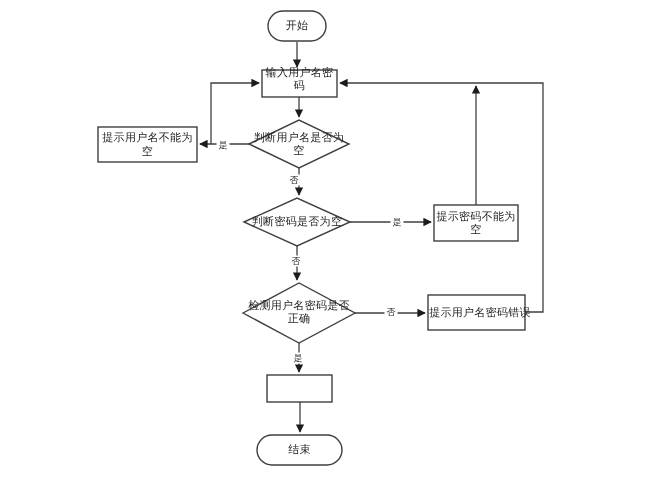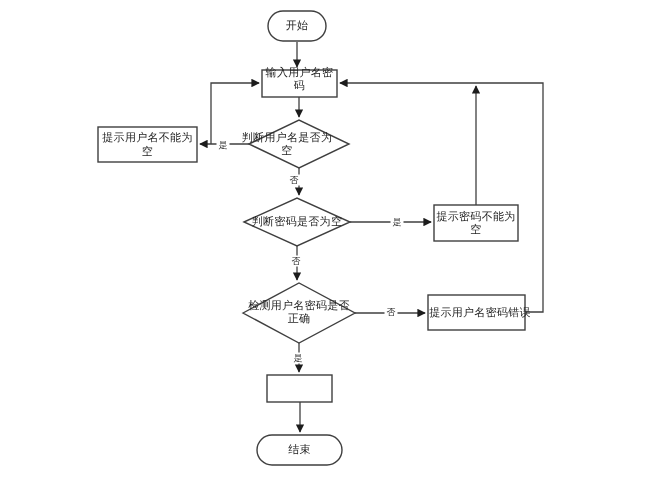--- a/index.html
+++ b/index.html
@@ -62,21 +62,21 @@
       <rect x="434" y="205" width="84" height="36"></rect>
       <polygon points="243,313 299,283 355,313 299,343"></polygon>
       <rect x="428" y="295" width="97" height="35"></rect>
       <rect x="267" y="375" width="65" height="27"></rect>
       <rect x="257" y="435" width="85" height="30" rx="15" ry="15"></rect>
     </g>
   </svg>
 
   <div class="node-label" style="left:268px;top:11px;width:58px;height:30px;">开始</div>
   <div class="node-label" style="left:262px;top:70px;width:75px;height:18px;">输入用户名密码</div>
-  <div class="node-label" style="left:237px;top:120px;width:100px;height:48px;">判断用户名是否为空</div>
+  <div class="node-label" style="left:249px;top:120px;width:100px;height:48px;">判断用户名是否为空</div>
   <div class="node-label" style="left:98px;top:127px;width:99px;height:35px;">提示用户名不能为空</div>
   <div class="node-label" style="left:434px;top:205px;width:84px;height:36px;">提示密码不能为空</div>
   <div class="node-label" style="left:244px;top:198px;width:106px;height:48px;">判断密码是否为空</div>
   <div class="node-label" style="left:243px;top:282px;width:112px;height:60px;">检测用户名密码是否正确</div>
   <div class="node-label" style="left:428px;top:295px;width:104px;height:35px;">提示用户名密码错误</div>
   <div class="node-label" style="left:257px;top:435px;width:85px;height:30px;border-radius:6px;">结束</div>
 
   <span class="edge-label" style="left:223px;top:145px;">是</span>
   <span class="edge-label" style="left:294px;top:180px;">否</span>
   <span class="edge-label" style="left:397px;top:222px;">是</span>

